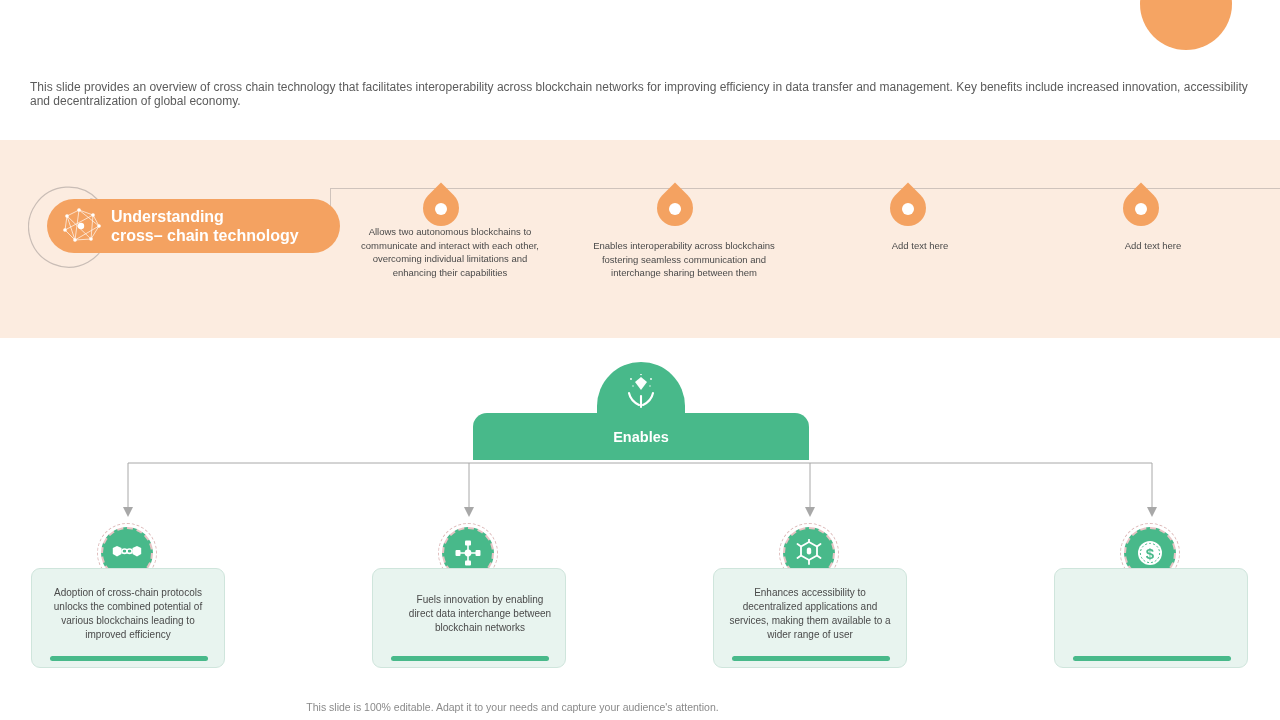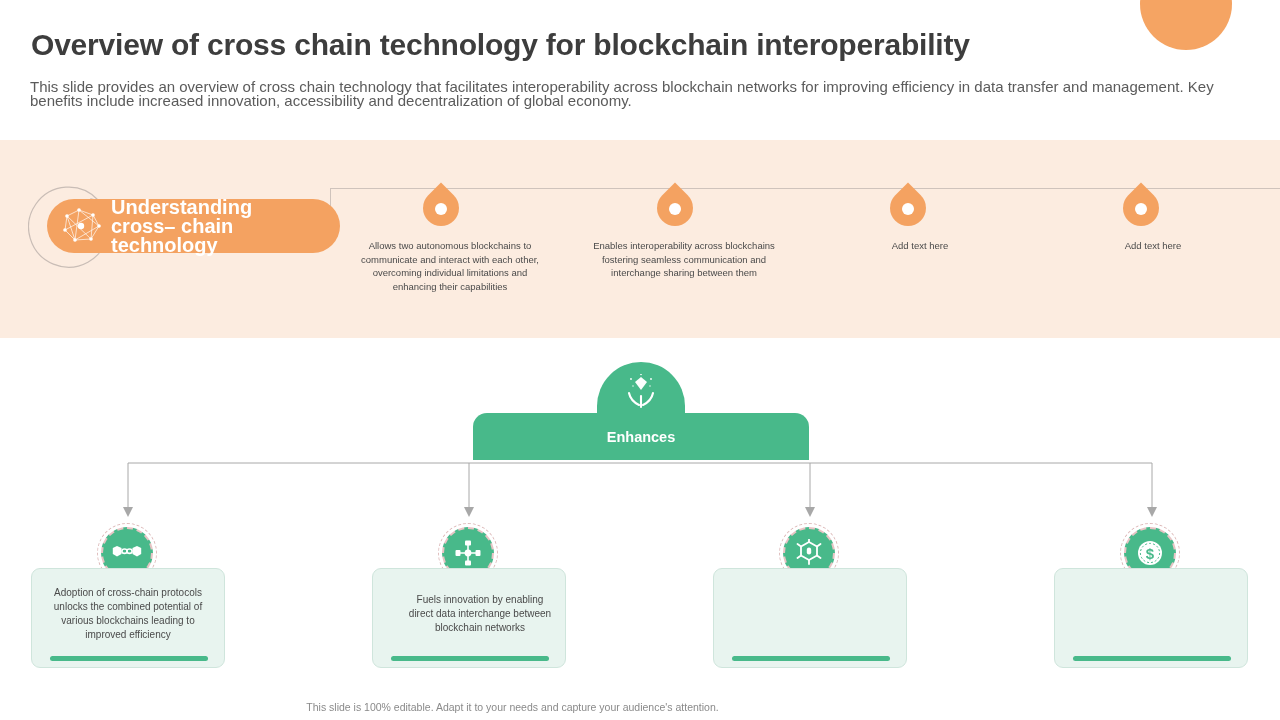--- a/index.html
+++ b/index.html
@@ -19,21 +19,21 @@
   }
 
   
   .title {
     position: absolute; left: 31px; top: 28px;
     font-size: 30px; font-weight: bold; color: #3d3d3d;
     letter-spacing: -0.2px; white-space: nowrap;
   }
   .subtitle {
     position: absolute; left: 30px; top: 80px; width: 1222px;
-    font-size: 15px; line-height: 14px; color: #5b5b5b;
+    font-size: 12px; line-height: 14px; color: #5b5b5b;
   }
 
   
   .band {
     position: absolute; left: 0; top: 140px;
     width: 1280px; height: 198px;
     background: #fcece0;
   }
 
   
@@ -41,21 +41,21 @@
 
   
   .pill {
     position: absolute; left: 47px; top: 199px;
     width: 293px; height: 54px;
     background: #f4a261; border-radius: 27px;
     display: flex; align-items: center; padding-left: 12px;
   }
   .pill-icon { width: 46px; height: 40px; flex: 0 0 46px; }
   .pill-text {
-    color: #ffffff; font-size: 20px; font-weight: bold;
+    color: #ffffff; font-size: 16px; font-weight: bold;
     line-height: 19px; margin-left: 6px;
   }
   .pill-text span { display: block; }
 
   
   .timeline {
     position: absolute; left: 330px; top: 188px;
     width: 950px; height: 1px; background: #cfc3bc;
   }
   .timeline-tick {
@@ -129,21 +129,20 @@
     text-align: center; font-size: 10.5px; color: #8a8a8a;
   }
 </style>
 </head>
 <body>
 
 <div class="slide">
 
   <div class="deco-circle"></div>
 
-  <div class="title">Overview of cross chain technology for blockchain interoperability</div>
   <div class="subtitle">This slide provides an overview of cross chain technology that facilitates interoperability across blockchain networks for improving efficiency in data transfer and management. Key benefits include increased innovation, accessibility and decentralization of global economy.</div>
 
   <div class="band"></div>
 
   <svg class="circle-arrow" viewBox="0 0 92 92">
     <path d="M70 18 A40 40 0 1 0 80 52" fill="none" stroke="#c9bdb6" stroke-width="1.2"></path>
     <polygon points="70,18 62,16 68,25" fill="#c9bdb6"></polygon>
   </svg>
 
   <div class="timeline"></div>
@@ -170,21 +169,21 @@
       <span>Understanding</span>
       <span>cross– chain technology</span>
     </div>
   </div>
 
   <div id="pins">
       <div class="pin" style="left: 423px; top: 190px;">
         <div class="pin-shape"></div>
         <div class="pin-dot"></div>
       </div>
-      <div class="pin-text" style="left: 350px; top: 239px;">Allows two autonomous blockchains to communicate and interact with each other, overcoming individual limitations and enhancing their capabilities</div>
+      <div class="pin-text" style="left: 350px; top: 225px;">Allows two autonomous blockchains to communicate and interact with each other, overcoming individual limitations and enhancing their capabilities</div>
       <div class="pin" style="left: 657px; top: 190px;">
         <div class="pin-shape"></div>
         <div class="pin-dot"></div>
       </div>
       <div class="pin-text" style="left: 584px; top: 239px;">Enables interoperability across blockchains fostering seamless communication and interchange sharing between them</div>
       <div class="pin" style="left: 890px; top: 190px;">
         <div class="pin-shape"></div>
         <div class="pin-dot"></div>
       </div>
       <div class="pin-text" style="left: 820px; top: 239px;">Add text here</div>
@@ -207,21 +206,21 @@
       </g>
       <g fill="none" stroke="#ffffff" stroke-width="2.1" stroke-linecap="round">
         <path d="M18 31 C12 28 9 24 8 19"></path>
         <path d="M22 31 C28 28 31 24 32 19"></path>
         <path d="M20 33 L20 22"></path>
       </g>
     </svg>
   </div>
 
   <div class="ben-header">
-    <span>Enhances</span>
+    <span>Enables</span>
   </div>
 
   <svg class="connectors" viewBox="0 0 1280 70">
     <g stroke="#a8a8a8" stroke-width="1" fill="none">
       <path d="M128 8 L1152 8"></path>
       <path d="M128 8 L128 54"></path>
         <path d="M469 8 L469 54"></path>
       <path d="M810 8 L810 54"></path>
         <path d="M1152 8 L1152 54"></path>
     </g>
@@ -274,20 +273,21 @@
       <div class="card-icon" style="left: 783px;">
         <svg width="28" height="28" viewBox="0 0 28 28">
           <g fill="none" stroke="#ffffff" stroke-width="1.8" stroke-linecap="round">
             <path d="M14 3 L22 7.5 L22 16.5 L14 21 L6 16.5 L6 7.5 Z"></path>
             <path d="M14 21 L14 25 M6 16.5 L2.5 19 M22 16.5 L25.5 19 M6 7.5 L2.5 5 M22 7.5 L25.5 5 M14 3 L14 0.5"></path>
           </g>
           <rect x="11.8" y="8.5" width="4.4" height="7" rx="2.2" fill="#ffffff"></rect>
         </svg>
       </div>
       <div class="card" style="left: 713px;">
+        <p>Enhances accessibility to decentralized applications and services, making them available to a wider range of user</p>
         <div class="card-bar"></div>
       </div>
       <div class="card-icon-ring" style="left: 1120px;"></div>
       <div class="card-icon" style="left: 1124px;">
         <svg width="28" height="28" viewBox="0 0 28 28">
           <circle cx="14" cy="14" r="12" fill="#ffffff"></circle>
           <circle cx="14" cy="14" r="9.6" fill="none" stroke="#48b98a" stroke-width="1" stroke-dasharray="2 2"></circle>
           <text x="14" y="19.6" font-family="Liberation Sans, sans-serif" font-size="15" font-weight="bold" fill="#48b98a" text-anchor="middle">$</text>
         </svg>
       </div>

